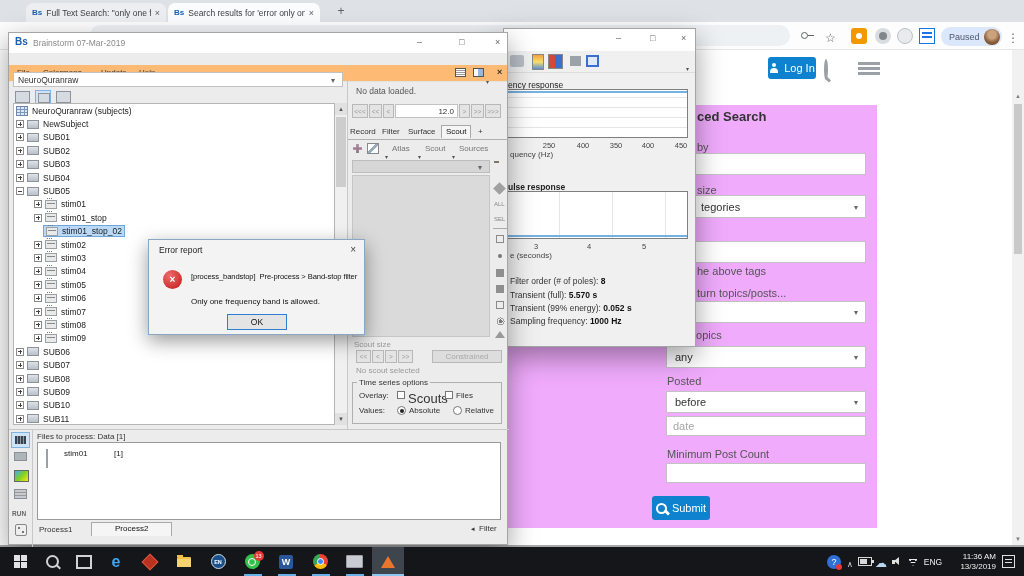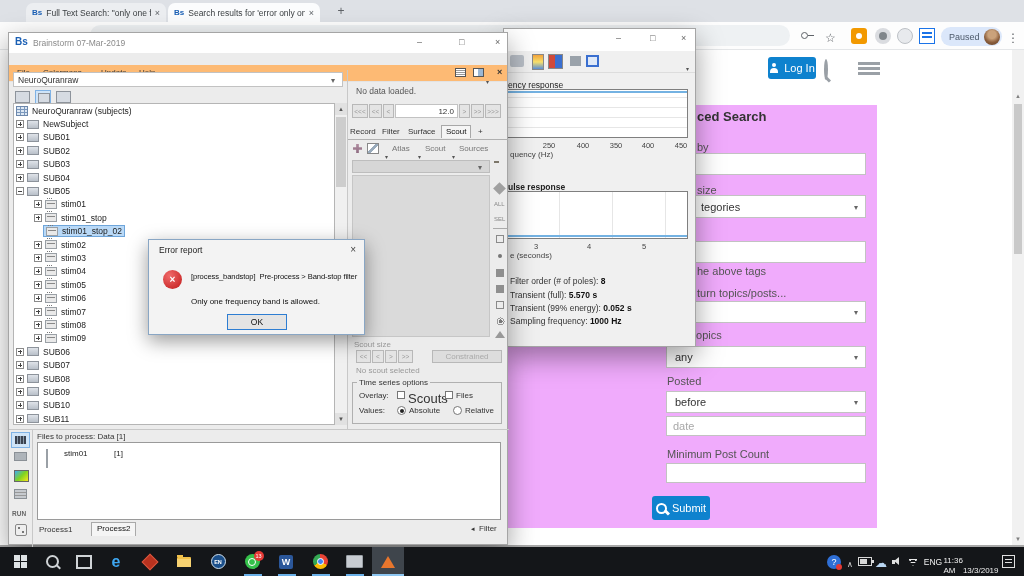--- a/index.html
+++ b/index.html
@@ -487,21 +487,21 @@
         <span class="abs" style="left:3px;top:80px;font-size:6.5px;font-weight:bold;color:#666">RUN</span>
         <span class="abs" style="left:6px;top:94px;width:10px;height:10px;border:1px solid #888;border-radius:2px;background:radial-gradient(circle at 30% 30%,#777 1px,transparent 1.5px),radial-gradient(circle at 70% 70%,#777 1px,transparent 1.5px),#eee"></span>
       </div>
       <span class="abs nw" style="left:28px;top:2px;font-size:8px;color:#333">Files to process: Data [1]</span>
       <div class="abs" style="left:28px;top:12px;width:464px;height:78px;background:#fff;border:1px solid #9a9a9a;box-sizing:border-box">
         <span class="ic icraw abs" style="left:8px;top:7px"></span>
         <span class="abs" style="left:26px;top:6px;font-size:8px;color:#222">stim01</span>
         <span class="abs" style="left:76px;top:6px;font-size:8px;color:#222">[1]</span>
       </div>
       <span class="abs" style="left:30px;top:95px;font-size:8px;color:#333">Process1</span>
-      <span class="abs" style="left:82px;top:92px;font-size:8px;color:#111;background:#f5f5f5;border:1px solid #a9a9a9;border-bottom:none;padding:1px 5px 3px">Process2</span>
+      <span class="abs" style="left:82px;top:92px;font-size:8px;color:#111;background:#f5f5f5;border:1px solid #a9a9a9;border-bottom:none;padding:1px 23px 3px">Process2</span>
       <span class="abs" style="left:462px;top:95px;font-size:7px;color:#333">◂</span>
       <span class="abs" style="left:470px;top:94px;font-size:8px;color:#333">Filter</span>
     </div>
   </div>
 
   <div class="win" style="left:148px;top:239px;width:217px;height:96px;background:#f3f3f3;border:1px solid #89a6c4;box-shadow:0 6px 18px rgba(0,0,0,.4)">
     <div class="abs" style="left:0;top:0;width:100%;height:20px">
       <span class="abs" style="left:10px;top:5px;font-size:8.5px;color:#1a1a1a">Error report</span>
       <span class="abs" style="right:8px;top:4px;font-size:10px;color:#444">×</span>
     </div>
@@ -575,21 +575,21 @@
       </div>
     <div class="tbi" style="left:888px;width:18px">
         <span class="spk"></span>
       </div>
     <div class="tbi" style="left:904px;width:18px">
         <span class="wifi"></span>
       </div>
     <div class="tbi" style="left:920px;width:26px;color:#f0f0f0;font-size:8.5px">
         <span>ENG</span>
       </div>
-    <div class="tbi" style="left:946px;width:52px;flex-direction:row;justify-content:center;color:#f0f0f0;font-size:8px;line-height:10px;align-items:flex-end;padding-right:2px;box-sizing:border-box">
+    <div class="tbi" style="left:946px;width:52px;flex-direction:column;justify-content:center;color:#f0f0f0;font-size:8px;line-height:10px;align-items:flex-end;padding-right:2px;box-sizing:border-box">
       <span>11:36 AM</span>
       <span>13/3/2019</span>
     </div>
     <div class="tbi" style="left:998px;width:20px">
         <span class="ntf"></span>
       </div>
   </div>
 
 </div>
 

